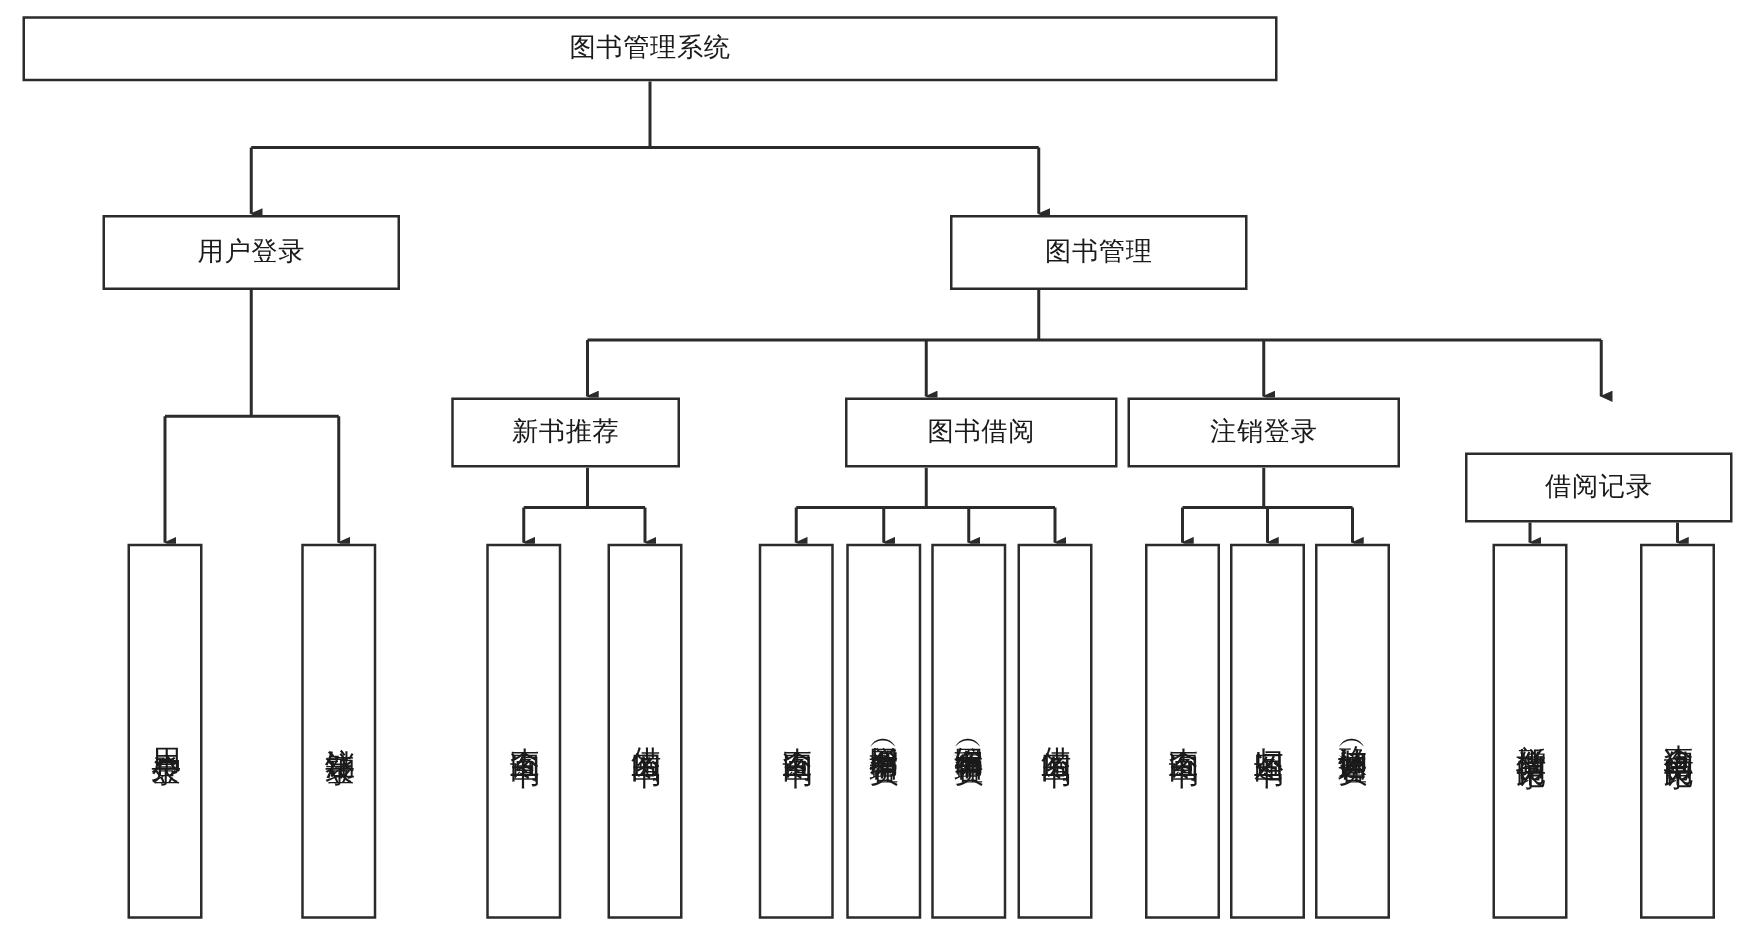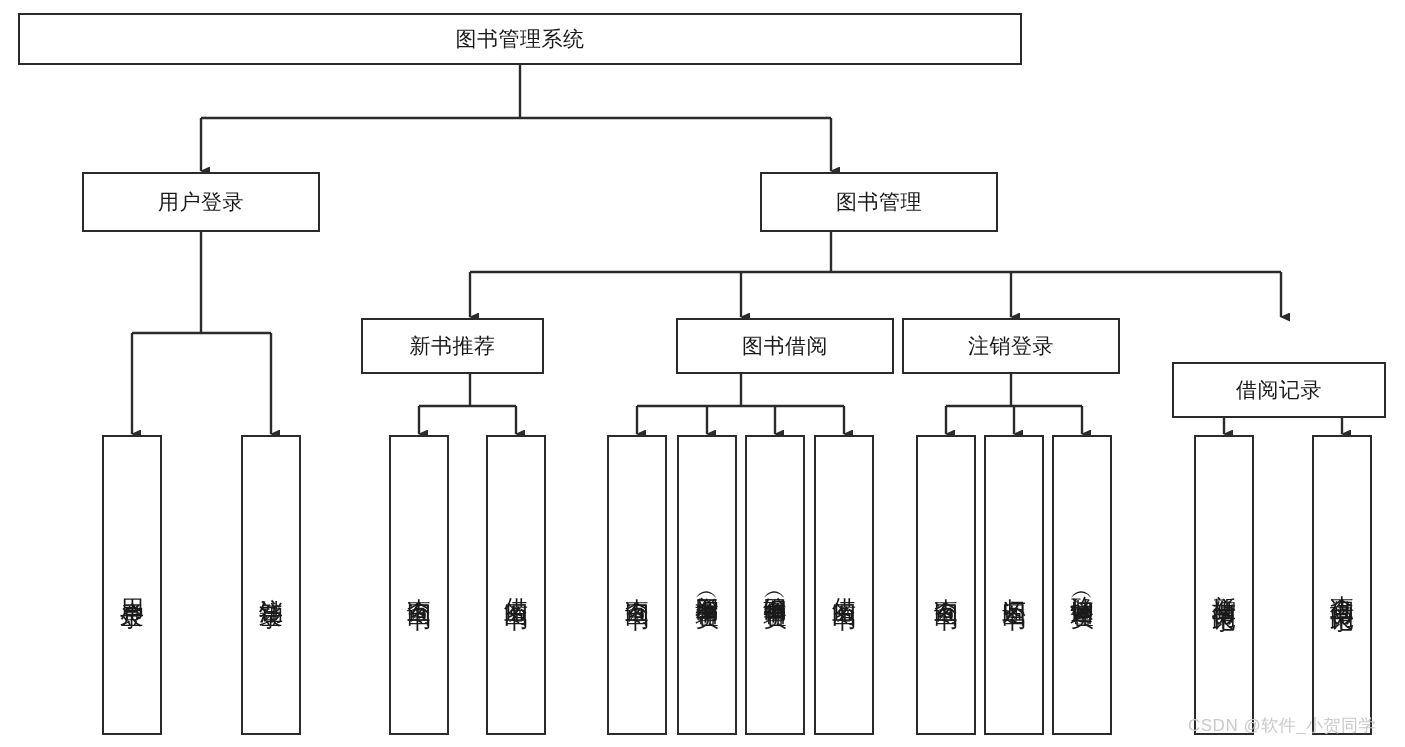--- a/index.html
+++ b/index.html
@@ -178,14 +178,13 @@
         <span class="node-label">确认归还（管理员）</span>
       </div>
       <div class="node-box vertical" style="left: 1194px; top: 435px; width: 60px; height: 300px;">
         <span class="node-label">新增借阅记录</span>
       </div>
       <div class="node-box vertical" style="left: 1312px; top: 435px; width: 60px; height: 300px;">
         <span class="node-label">查询借阅记录</span>
       </div>
     </div>
 
-  <div class="watermark">CSDN @软件_小贺同学</div>
 </div>
 
 </body></html>

